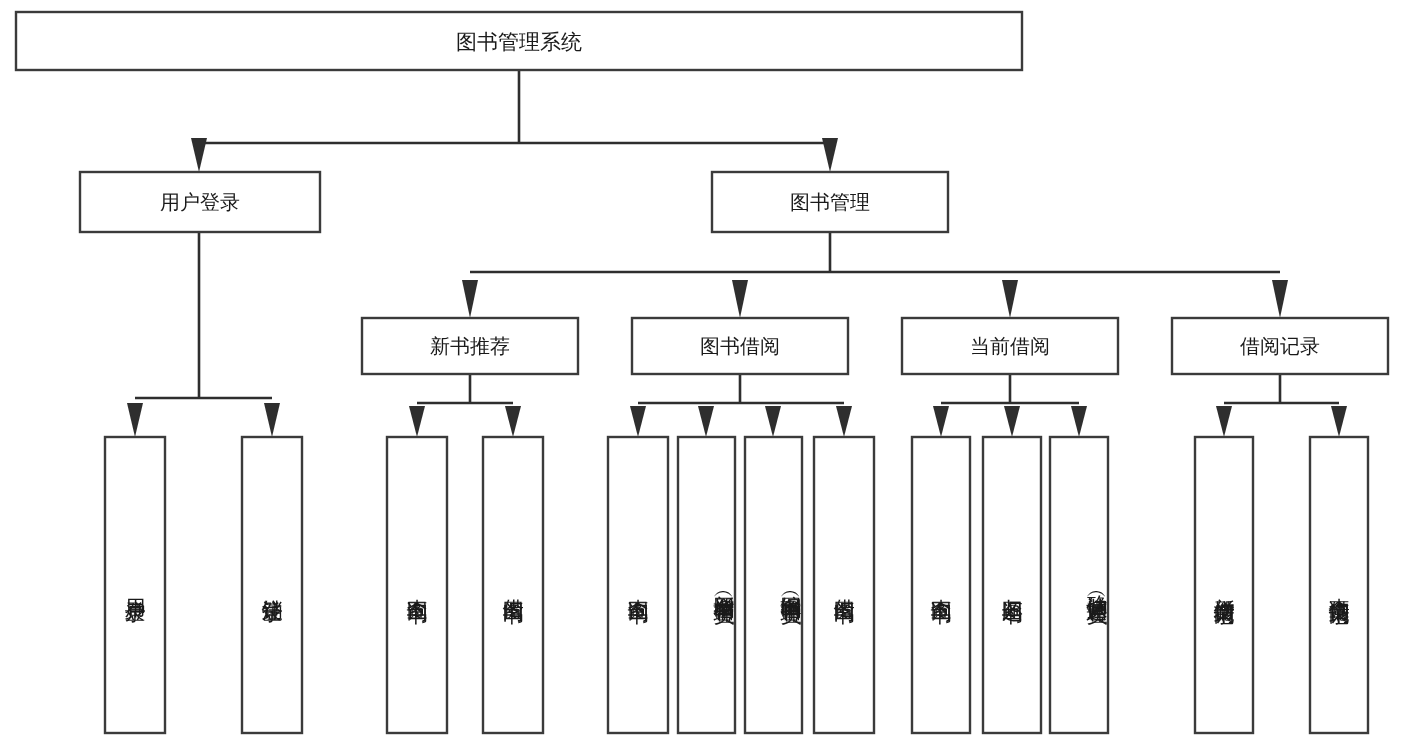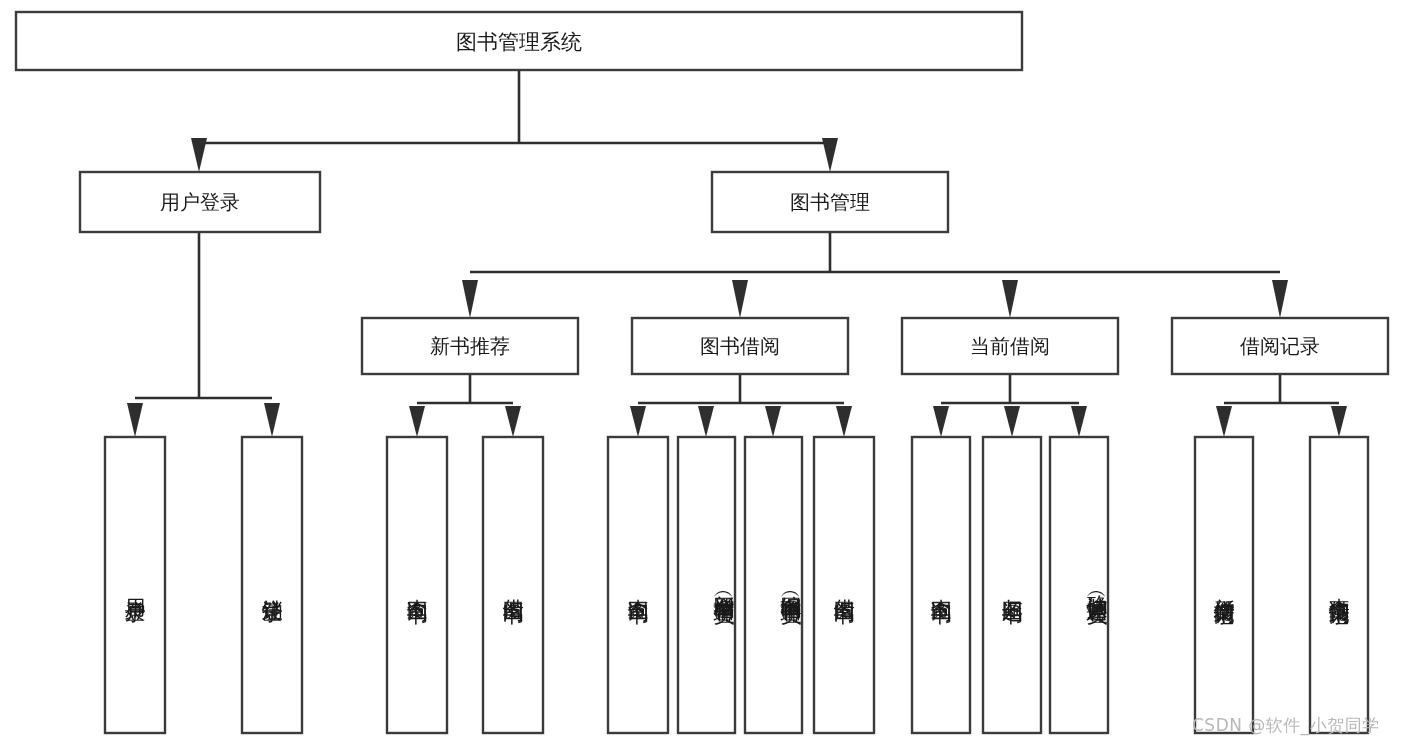--- a/index.html
+++ b/index.html
@@ -190,14 +190,13 @@
   <div class="leaf-label" style="left:608px;  top:437px; width:60px; height:296px;">查询图书</div>
   <div class="leaf-label" style="left:678px;  top:441px; width:57px; height:288px; align-items:flex-start;">新增图书（管理员）</div>
   <div class="leaf-label" style="left:745px;  top:441px; width:57px; height:288px; align-items:flex-start;">编辑图书（管理员）</div>
   <div class="leaf-label" style="left:814px;  top:437px; width:60px; height:296px;">借阅图书</div>
   <div class="leaf-label" style="left:912px;  top:437px; width:58px; height:296px;">查询图书</div>
   <div class="leaf-label" style="left:983px;  top:437px; width:58px; height:296px;">归还图书</div>
   <div class="leaf-label" style="left:1050px; top:441px; width:58px; height:288px; align-items:flex-start;">确认归还（管理员）</div>
   <div class="leaf-label" style="left:1195px; top:437px; width:58px; height:296px;">新增借阅记录</div>
   <div class="leaf-label" style="left:1310px; top:437px; width:58px; height:296px;">查询借阅记录</div>
 
-  <div class="watermark">CSDN @软件_小贺同学</div>
 </div>
 
 </body></html>

